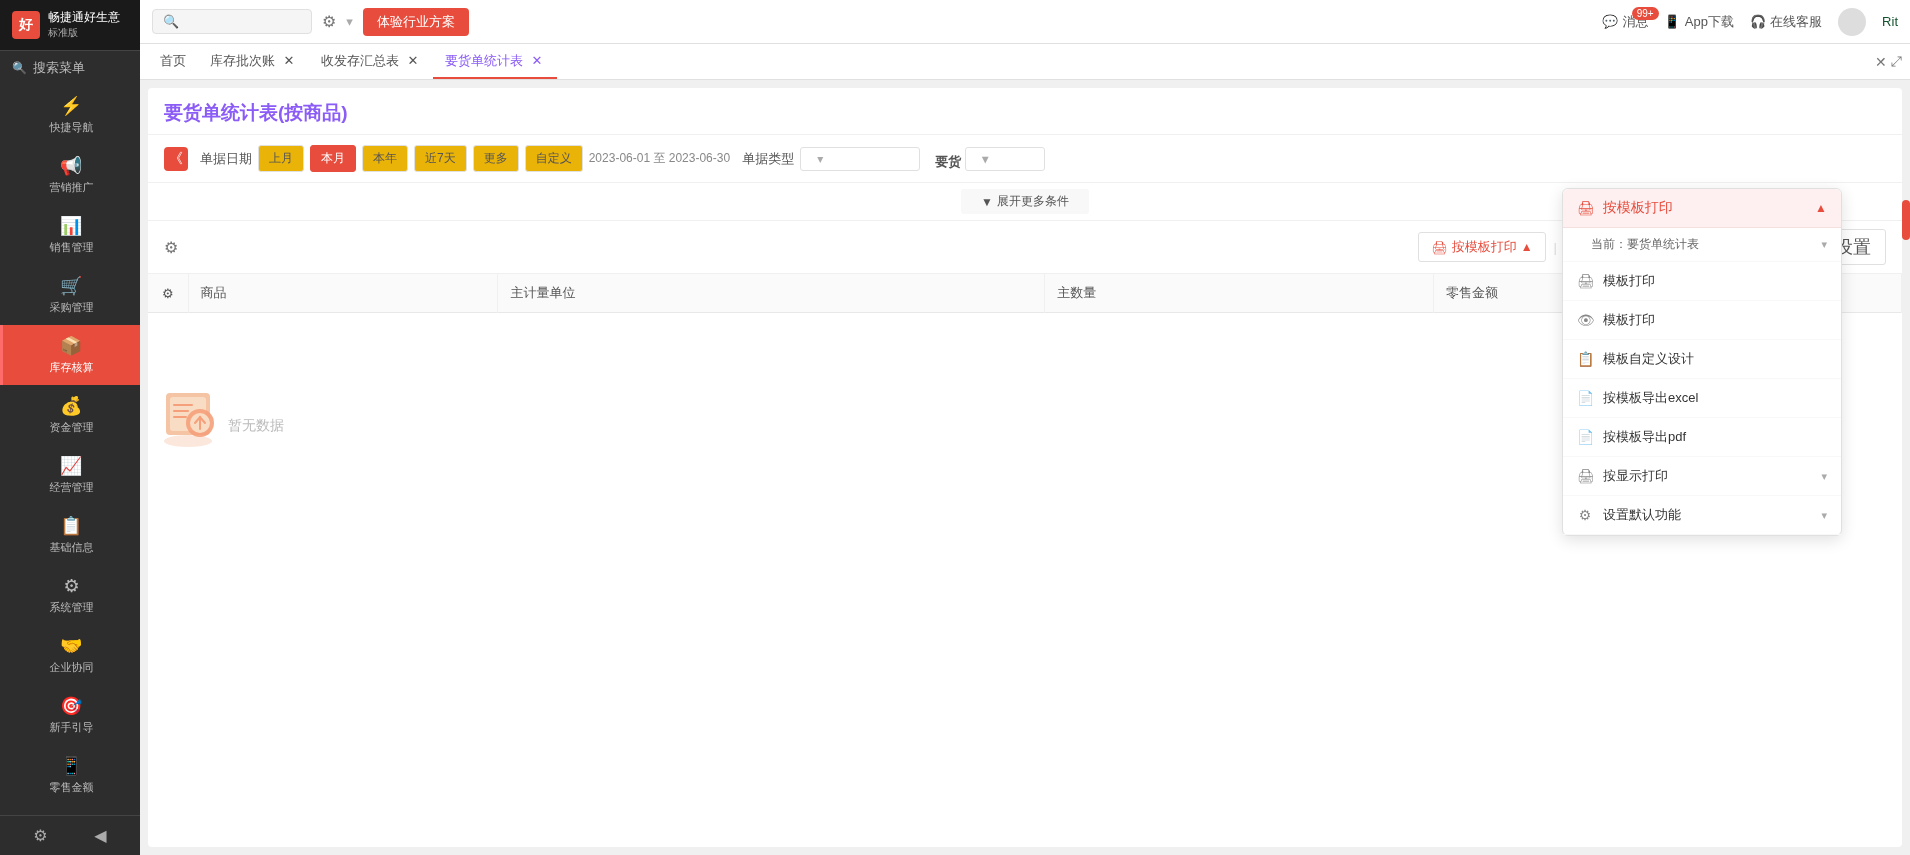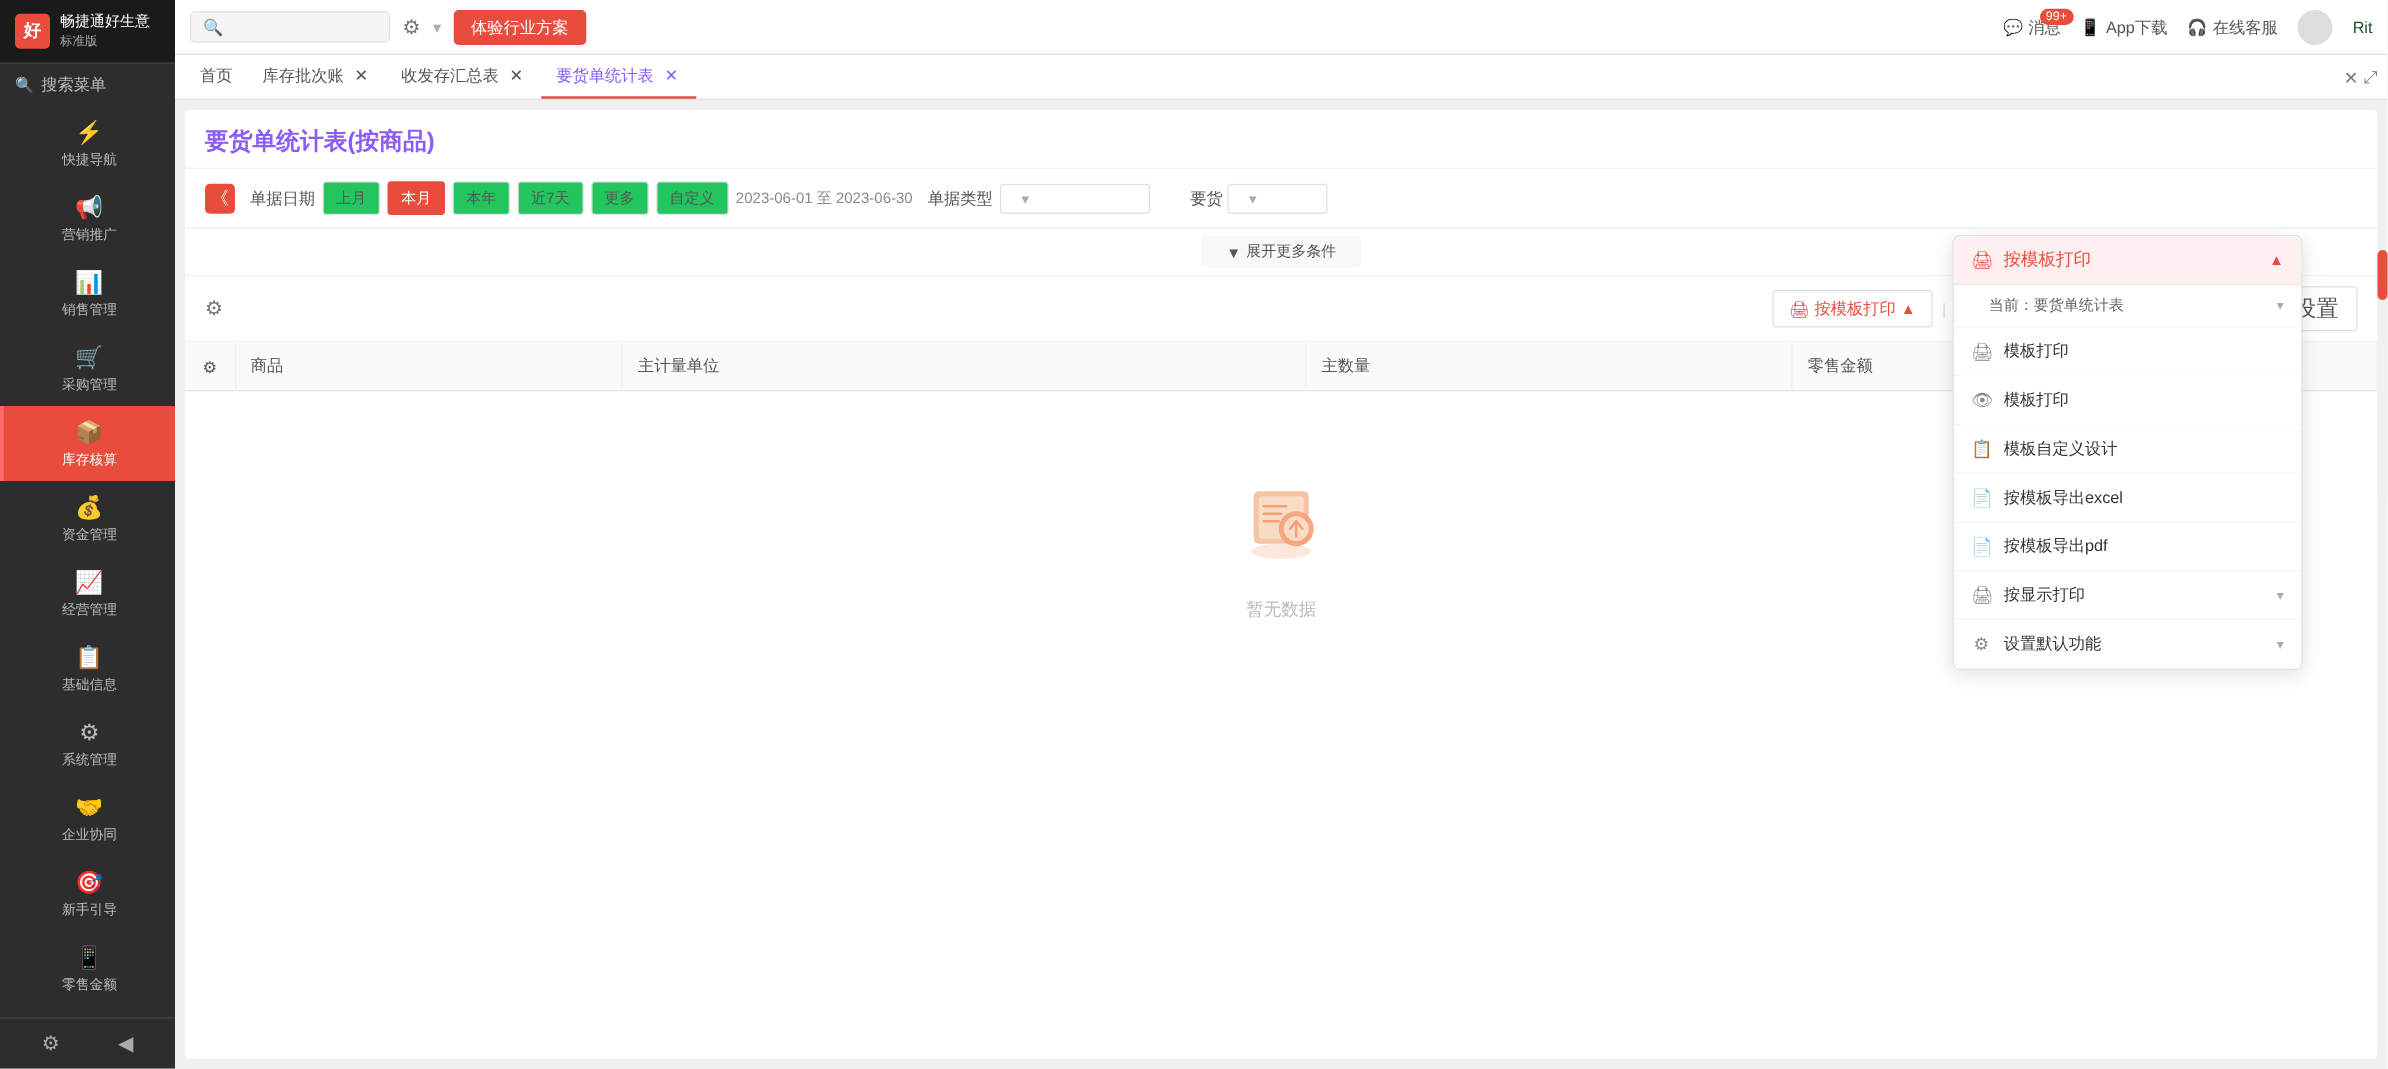--- a/index.html
+++ b/index.html
@@ -218,21 +218,21 @@
     }
     .filter-group {
       display: flex;
       align-items: center;
       gap: 6px;
     }
     .filter-label { color: #555; font-size: 13px; white-space: nowrap; }
     .date-btn {
       padding: 4px 10px;
       border: 1px solid #e0e0e0;
-      background: #22c55e;
+      background: #eab308;
       border-radius: 3px;
       font-size: 12px;
       cursor: pointer;
       color: #555;
     }
     .date-btn.active {
       background: #e74c3c;
       color: #fff;
       border-color: #e74c3c;
     }
@@ -360,21 +360,20 @@
       font-weight: 500;
       border-right: 1px solid #f0f0f0;
       white-space: nowrap;
     }
     th:first-child { width: 40px; text-align: center; }
 
     
     .empty-state {
       flex: 1;
       display: flex;
-      flex-direction: column;
       align-items: center;
       justify-content: flex-start;
       padding: 60px 0;
       color: #bbb;
     }
     .empty-icon {
       font-size: 60px;
       margin-bottom: 12px;
       color: #f0a080;
     }
@@ -609,21 +608,21 @@
         <button class="date-btn">自定义</button>
         <span class="date-range">2023-06-01 至 2023-06-30</span>
       </div>
       <div class="filter-group">
         <span class="filter-label">单据类型</span>
         <div class="filter-select">
           <span></span>
           <span class="filter-select-arrow">▾</span>
         </div>
       </div>
-      <div style="display:flex;align-items:center;gap:4px;margin-left:20px;">
+      <div style="display:flex;align-items:flex-end;gap:4px;margin-left:3px;font-weight:bold;">
         <span class="filter-label">要货</span>
         <div class="filter-select" style="min-width:80px;">
           <span></span>
           <span class="filter-select-arrow">▾</span>
         </div>
       </div>
     </div>
 
     <div class="expand-more-row">
       <div class="expand-more-inner">

